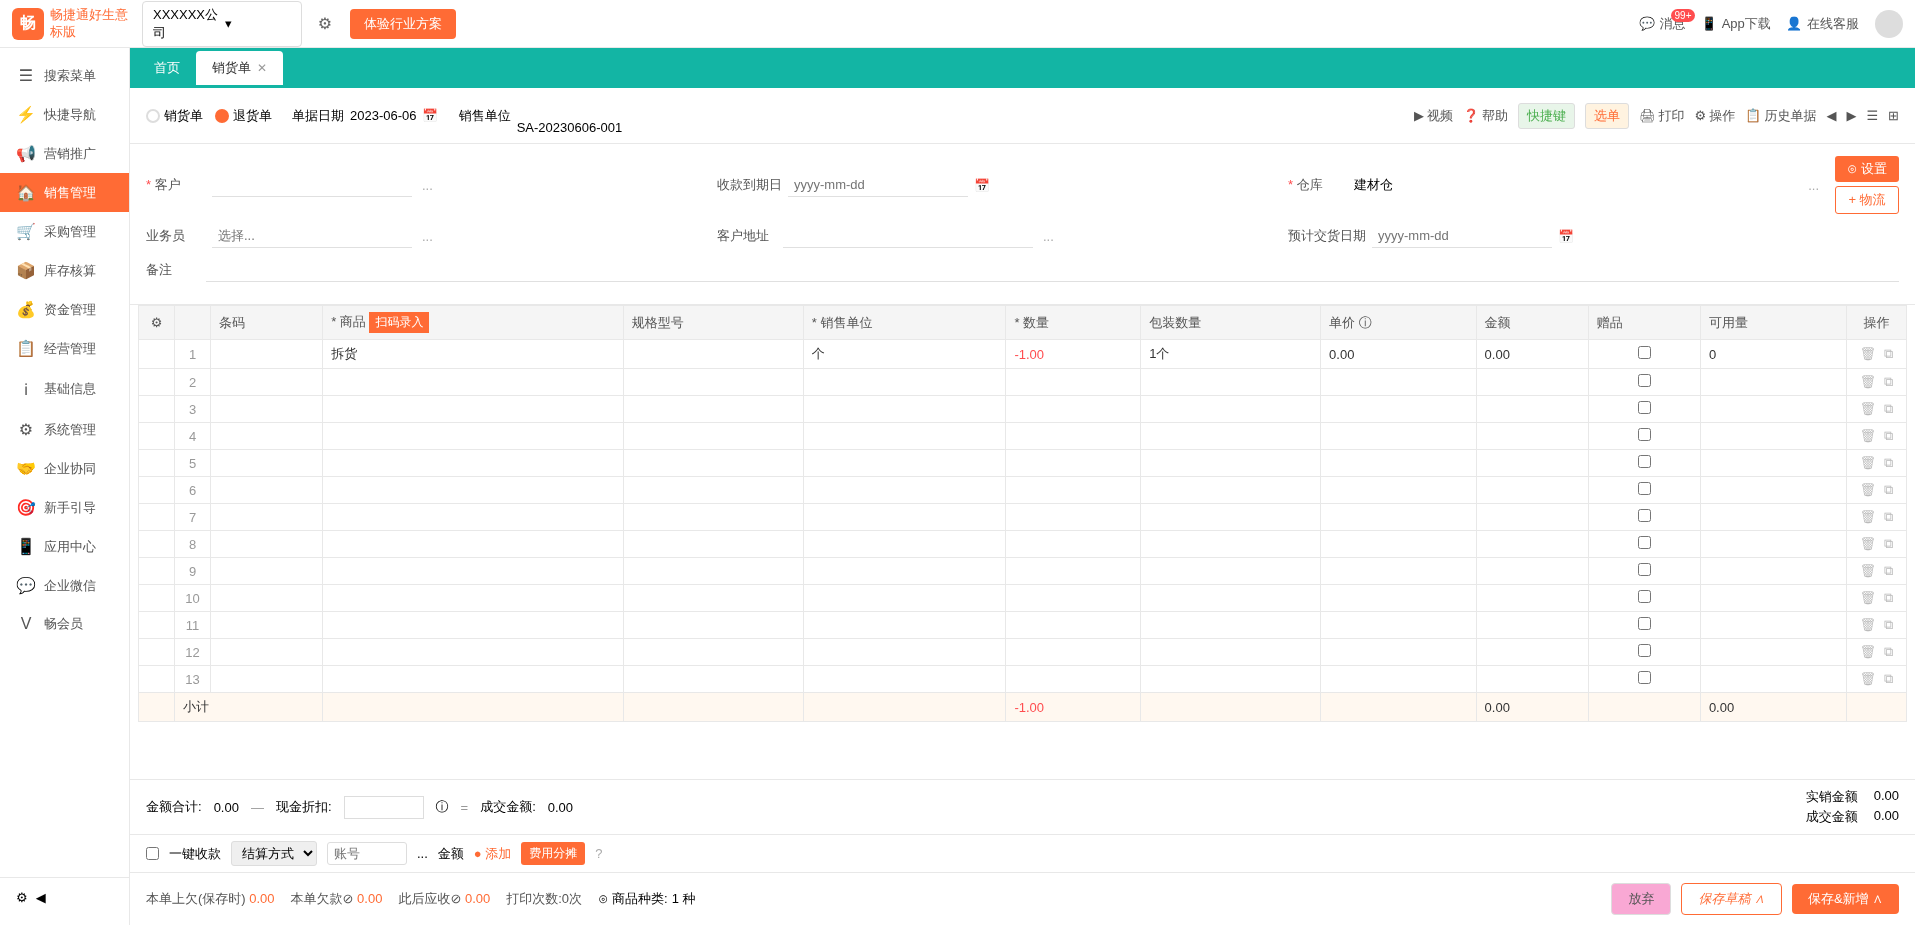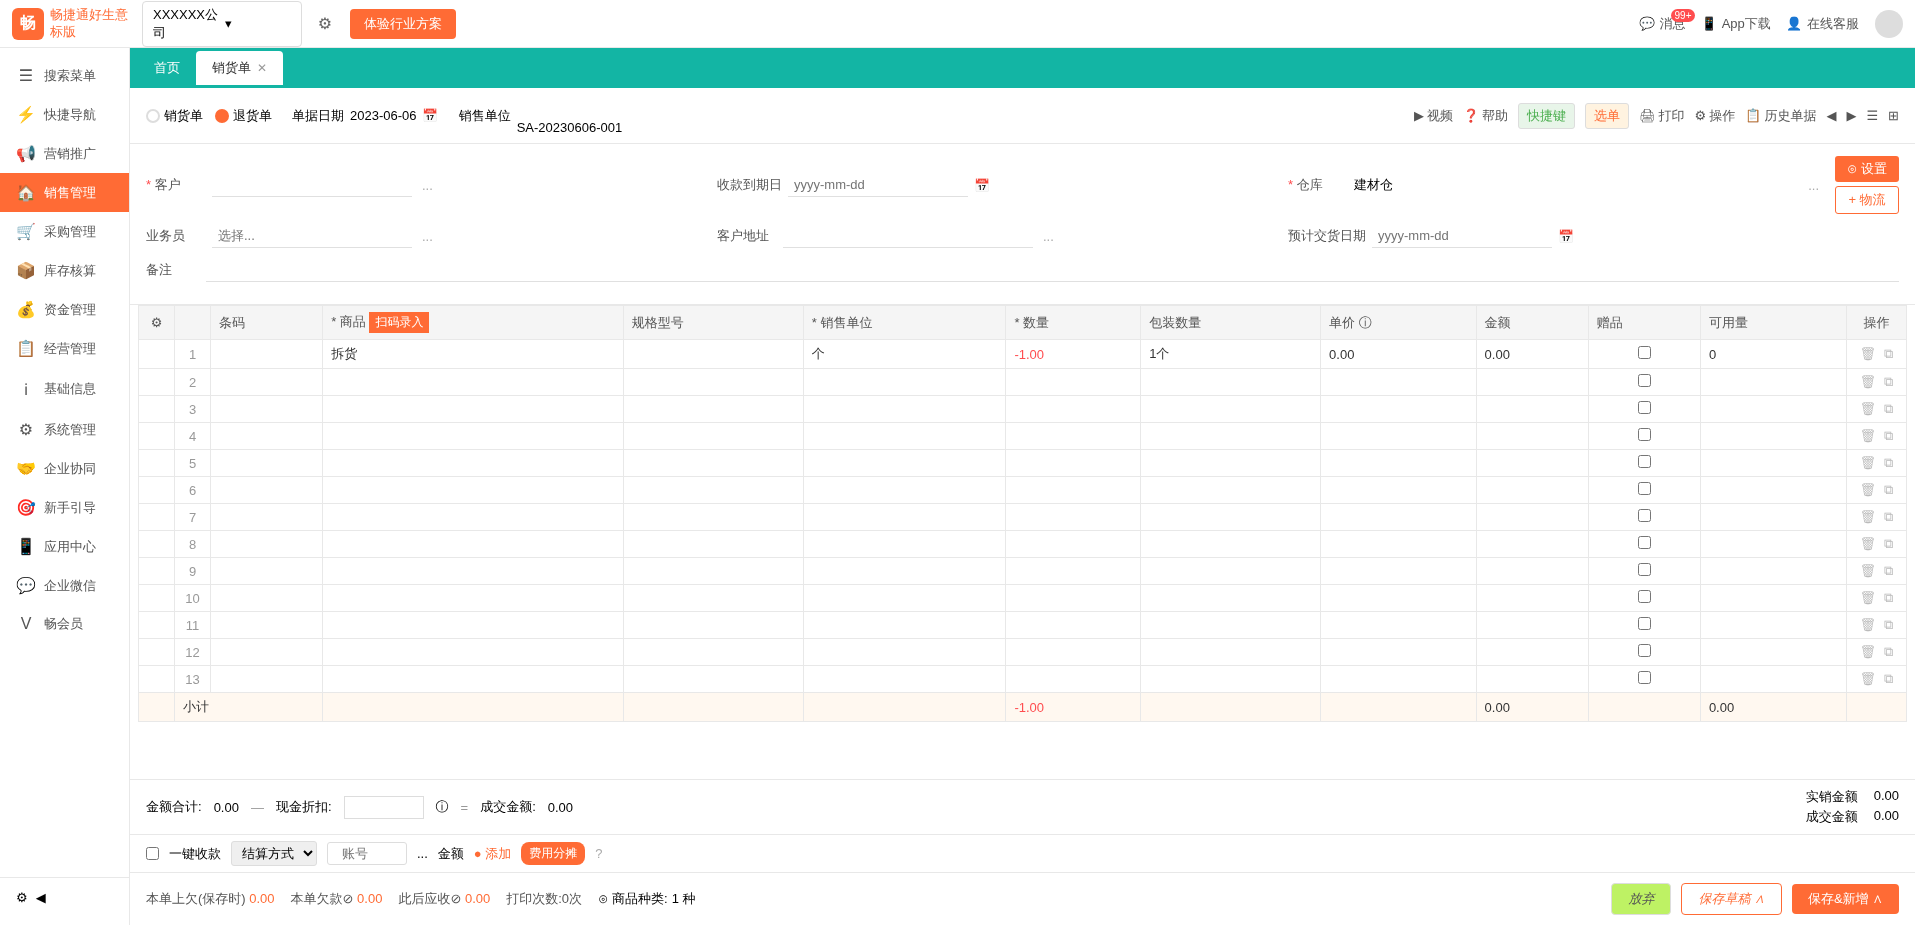--- a/index.html
+++ b/index.html
@@ -154,41 +154,41 @@
     }
     .footer-total .dash { color: #999; }
     .footer-total .eq { color: #999; }
 
     
     .payment-row {
       padding: 6px 16px; border-top: 1px solid #e8e8e8;
       display: flex; align-items: center; gap: 10px; flex-shrink: 0;
       background: #fff;
     }
-    .charge-tag { background: #ff6b35; color: #fff; padding: 3px 8px; border-radius: 8px; font-size: 12px; cursor: pointer; }
+    .charge-tag { background: #ff6b35; color: #fff; padding: 3px 8px; border-radius: 3px; font-size: 12px; cursor: pointer; }
 
     
     .bottom-bar {
       padding: 10px 16px; border-top: 1px solid #e8e8e8;
       display: flex; align-items: center; gap: 16px;
       background: #fff; flex-shrink: 0;
     }
     .bottom-info { display: flex; gap: 16px; color: #555; }
     .bottom-right { margin-left: auto; display: flex; align-items: center; gap: 10px; }
     .save-draft-btn {
       border: 1px solid #ff6b35; color: #ff6b35; background: #fff;
       padding: 6px 16px; border-radius: 4px; cursor: pointer; font-style: italic;
     }
     .save-new-btn {
       background: #ff6b35; color: #fff; border: none;
       padding: 6px 16px; border-radius: 4px; cursor: pointer;
     }
     .discard-btn {
-      border: 1px solid #ddd; background: #bef264; color: #555;
-      padding: 6px 16px; border-radius: 4px; cursor: pointer; font-style: italic;
+      border: 1px solid #ddd; background: #f9a8d4; color: #555;
+      padding: 6px 16px; border-radius: 4px; cursor: pointer;
     }
     .print-info { color: #555; display: flex; align-items: center; gap: 6px; }
     .product-count { display: flex; align-items: center; gap: 4px; }
   </style>
 </head>
 <body>
 
 <div class="top-bar">
   <div class="logo-area">
     <div class="logo-icon">畅</div>
@@ -683,21 +683,21 @@
           </div>
         </div>
       </div>
 
       <div class="payment-row">
         <input type="checkbox" style="">
         <span>一键收款</span>
         <select style="border:1px solid #ddd; padding:3px 6px; border-radius:3px;">
           <option>结算方式</option>
         </select>
-        <input type="text" placeholder="账号" style="border: 1px solid rgb(221, 221, 221); padding: 3px 14px; border-radius: 3px; width: 80px;">
+        <input type="text" placeholder="账号" style="border: 1px solid rgb(221, 221, 221); padding: 3px 6px; border-radius: 3px; width: 80px;">
         <span>...</span>
         <span>金额</span>
         <span style="color:#ff6b35; cursor:pointer;">● 添加</span>
         <span class="charge-tag">费用分摊</span>
         <span style="color:#aaa;">?</span>
       </div>
 
       <div class="bottom-bar">
         <div class="bottom-info">
           <span>

